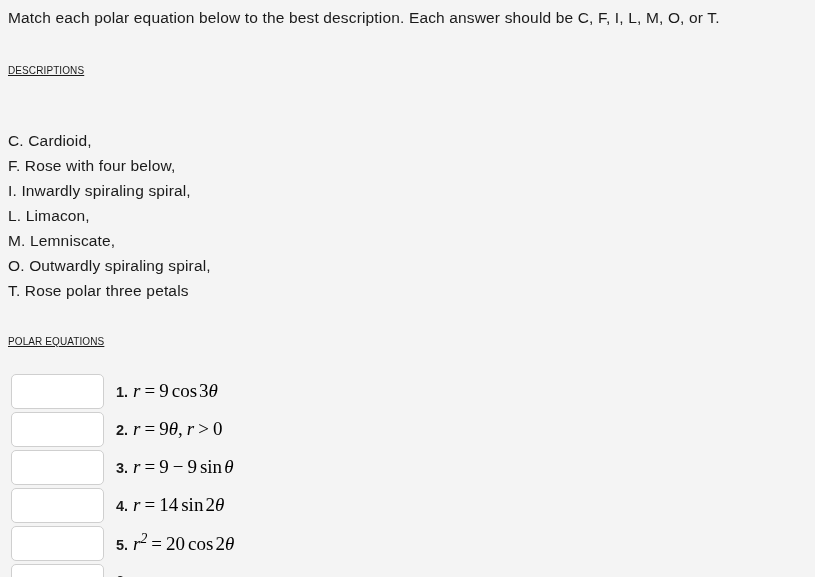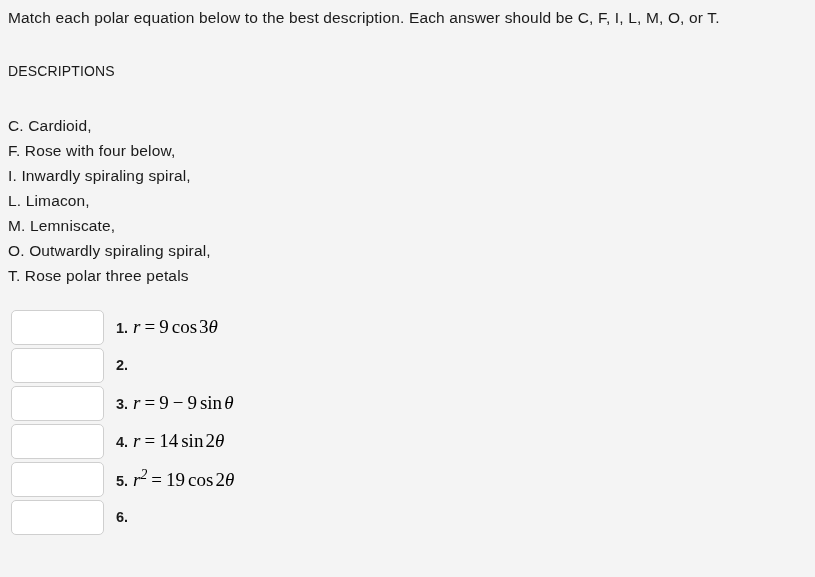--- a/index.html
+++ b/index.html
@@ -22,29 +22,30 @@
     padding: 0 0 0 8px;
   }
   .prompt {
     font-size: 15.5px;
     line-height: 20px;
     padding-top: 8px;
     letter-spacing: 0.01em;
     white-space: nowrap;
   }
   .section-heading {
-    font-size: 14px;
+    font-size: 10px;
     line-height: 20px;
     letter-spacing: 0.01em;
+    text-decoration: underline;
   }
   .heading-descriptions {
     margin-top: 33px;
   }
   .desc-list {
-    margin-top: 32px;
+    margin-top: 47px;
     list-style: none;
     padding: 0;
   }
   .desc-list li {
     font-size: 15.5px;
     line-height: 25px;
     letter-spacing: 0.01em;
   }
   .heading-equations {
     margin-top: 29px;
@@ -130,35 +131,37 @@
   <ul class="desc-list">
     <li>C. Cardioid,</li>
     <li>F. Rose with four below,</li>
     <li>I. Inwardly spiraling spiral,</li>
     <li>L. Limacon,</li>
     <li>M. Lemniscate,</li>
     <li>O. Outwardly spiraling spiral,</li>
     <li>T. Rose polar three petals</li>
   </ul>
 
+  <div class="section-heading heading-equations">POLAR EQUATIONS</div>
 
   <div class="eq-list">
 
     <div class="eq-row">
       <input class="answer-box" type="text" value="" style="">
       <span class="eq-text">
         <span class="eq-num">1.</span>
         <span class="math"><span class="mi">r</span><span class="mo">=</span><span class="mn">9</span><span class="func">cos</span><span class="mn">3</span><span class="mi">θ</span></span>
       </span>
     </div>
 
     <div class="eq-row">
       <input class="answer-box" type="text" value="" style="">
       <span class="eq-text">
         <span class="eq-num">2.</span>
+        <span class="math"><span class="mi">r</span><span class="mo">=</span><span class="mn">9</span><span class="mi">θ</span><span class="comma">,</span><span class="mi">r</span><span class="mo">&gt;</span><span class="mn">0</span></span>
       </span>
     </div>
 
     <div class="eq-row">
       <input class="answer-box" type="text" value="" style="">
       <span class="eq-text">
         <span class="eq-num">3.</span>
         <span class="math"><span class="mi">r</span><span class="mo">=</span><span class="mn">9</span><span class="mo">−</span><span class="mn">9</span><span class="func">sin</span><span class="mi">θ</span></span>
       </span>
     </div>
@@ -168,21 +171,21 @@
       <span class="eq-text">
         <span class="eq-num">4.</span>
         <span class="math"><span class="mi">r</span><span class="mo">=</span><span class="mn">14</span><span class="func">sin</span><span class="mn">2</span><span class="mi">θ</span></span>
       </span>
     </div>
 
     <div class="eq-row">
       <input class="answer-box" type="text" value="" style="">
       <span class="eq-text">
         <span class="eq-num">5.</span>
-        <span class="math"><span class="mi">r</span><span class="sup">2</span><span class="mo">=</span><span class="mn">19</span><span class="func">cos</span><span class="mn">2</span><span class="mi">θ</span></span>
+        <span class="math"><span class="mi">r</span><span class="sup">2</span><span class="mo">=</span><span class="mn">20</span><span class="func">cos</span><span class="mn">2</span><span class="mi">θ</span></span>
       </span>
     </div>
 
     <div class="eq-row">
       <input class="answer-box" type="text" value="" style="">
       <span class="eq-text">
         <span class="eq-num">6.</span>
       </span>
     </div>
 

